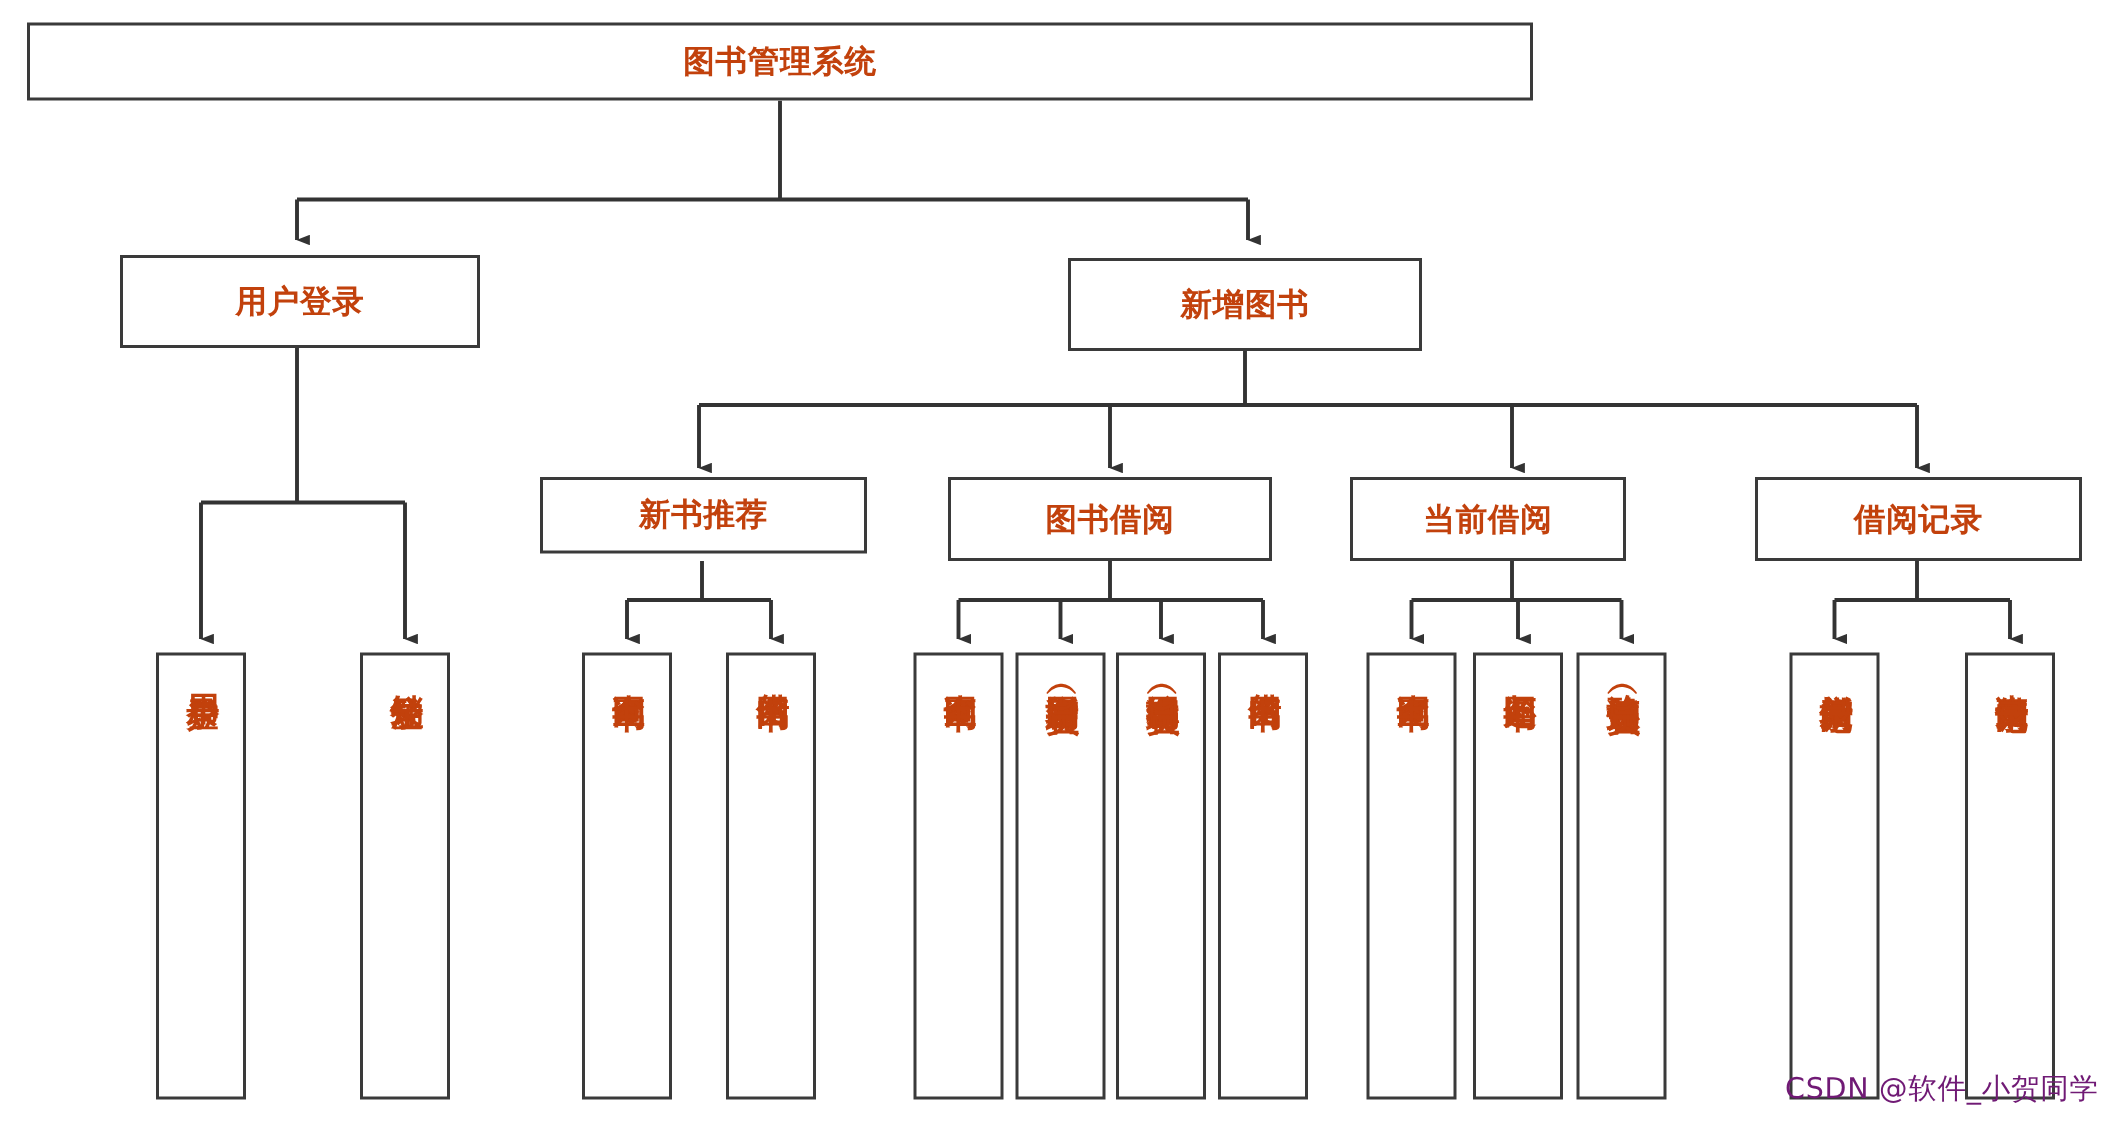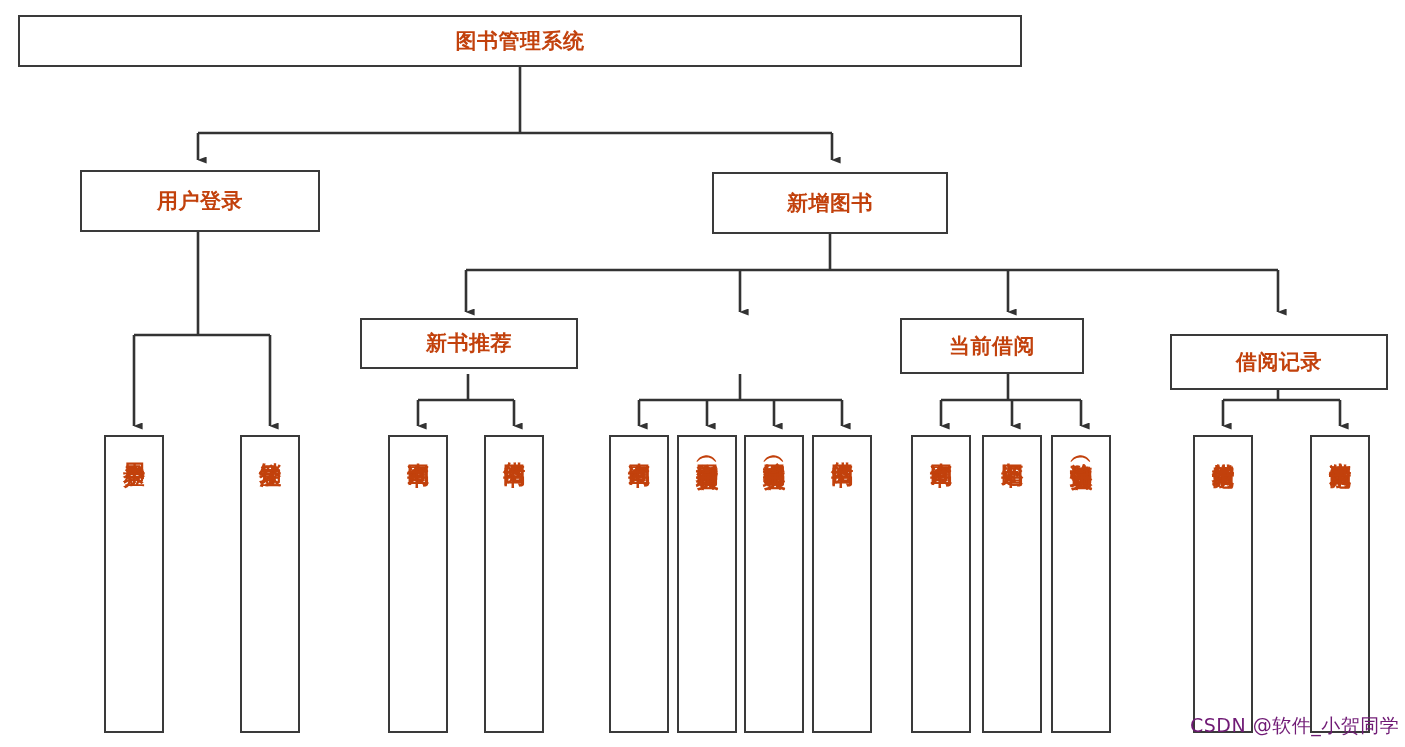--- a/index.html
+++ b/index.html
@@ -132,26 +132,29 @@
   </div>
 
   <div class="node" style="left:712px; top:172px; width:236px; height:62px;">
     <span class="node-label">新增图书</span>
   </div>
 
   <div class="node" style="left:360px; top:318px; width:218px; height:51px;">
     <span class="node-label">新书推荐</span>
   </div>
 
+  <div class="node" style="left:632px; top:318px; width:216px; height:56px;">
+    <span class="node-label">图书借阅</span>
+  </div>
 
   <div class="node" style="left:900px; top:318px; width:184px; height:56px;">
     <span class="node-label">当前借阅</span>
   </div>
 
-  <div class="node" style="left:1170px; top:334px; width:218px; height:56px;">
+  <div class="node" style="left:1170px; top:318px; width:218px; height:56px;">
     <span class="node-label">借阅记录</span>
   </div>
 
   <div class="node vertical" style="left:104px; top:435px; width:60px; height:298px;">
     <span class="node-label">用户登录</span>
   </div>
 
   <div class="node vertical" style="left:240px; top:435px; width:60px; height:298px;">
     <span class="node-label">注销登录</span>
   </div>

